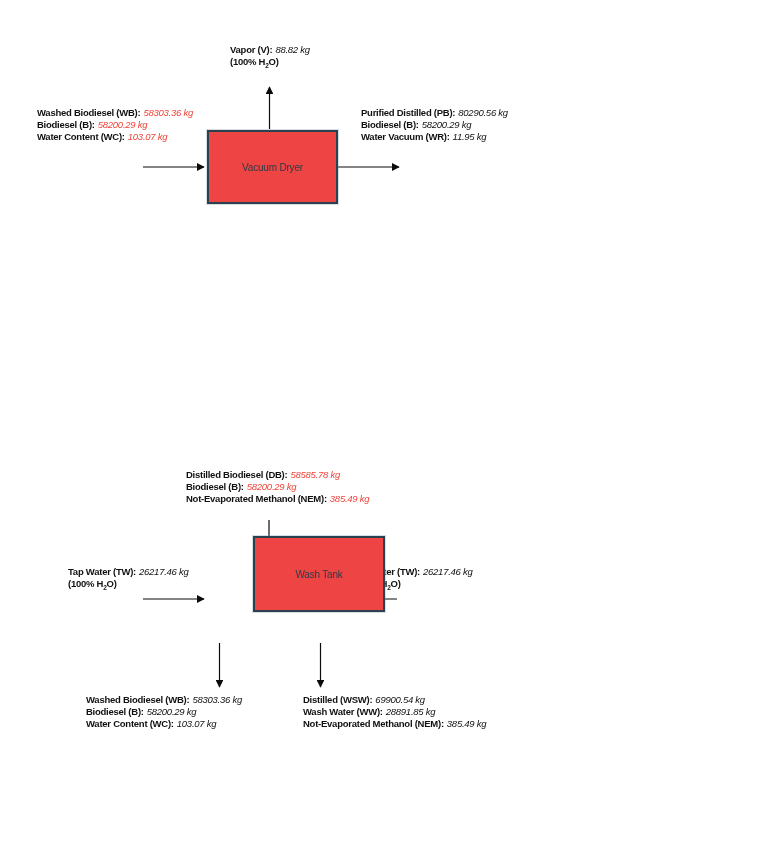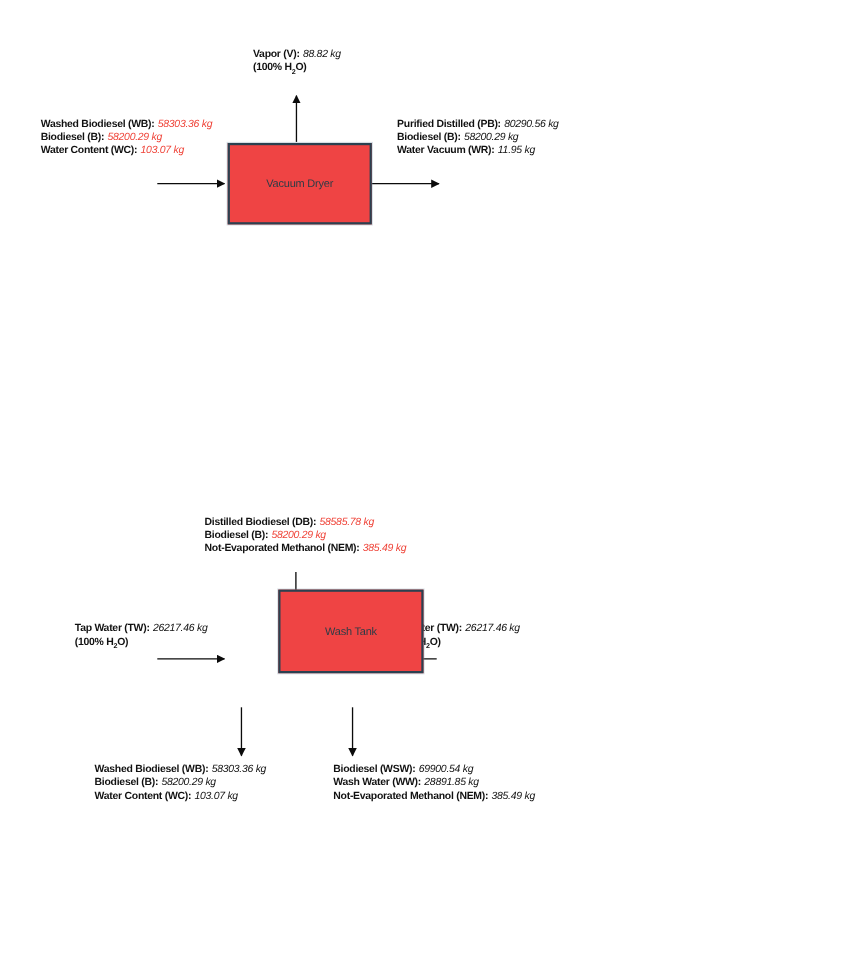--- a/index.html
+++ b/index.html
@@ -144,21 +144,21 @@
     <div class="line gap">
       <span class="lbl">Biodiesel (B):</span><span class="val" data-red="false">58200.29 kg</span>
     </div>
     <div class="line">
       <span class="lbl">Water Content (WC):</span><span class="val" data-red="false">103.07 kg</span>
     </div>
   </div>
 
   <div class="block" style="left:303px; top:694px;">
     <div class="line">
-      <span class="lbl">Biodiesel (WSW):</span><span class="val" data-red="false">69900.54 kg</span>
+      <span class="lbl">Distilled (WSW):</span><span class="val" data-red="false">69900.54 kg</span>
     </div>
     <div class="line gap">
       <span class="lbl">Wash Water (WW):</span><span class="val" data-red="false">28891.85 kg</span>
     </div>
     <div class="line">
       <span class="lbl">Not-Evaporated Methanol (NEM):</span><span class="val" data-red="false">385.49 kg</span>
     </div>
   </div>
 
 </div>

